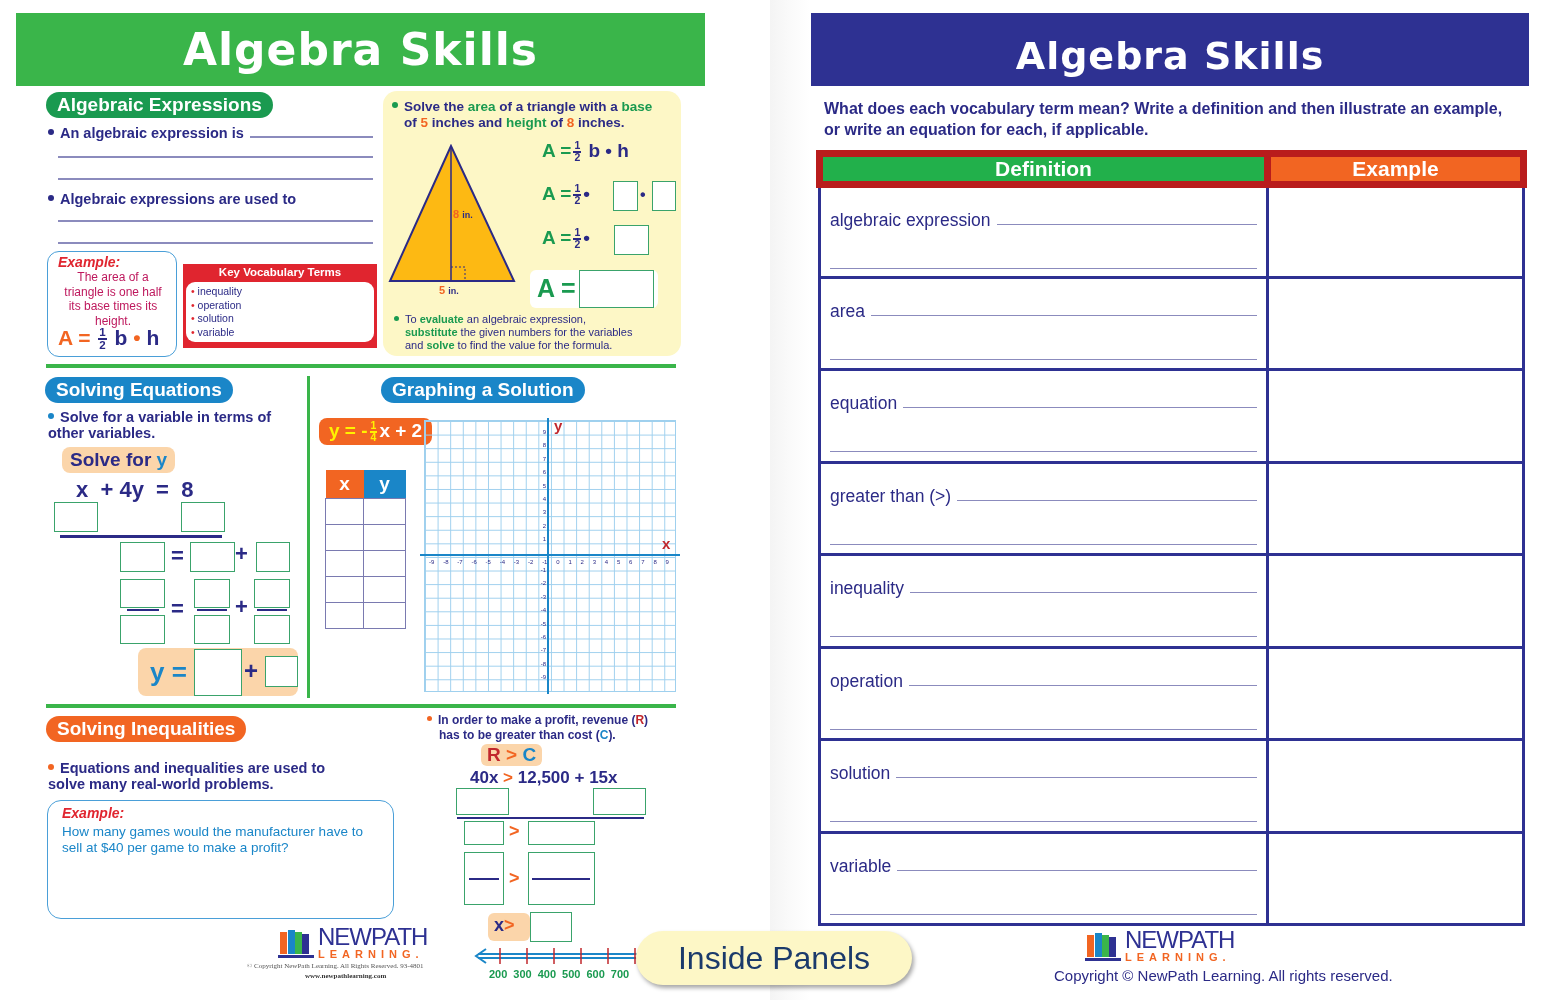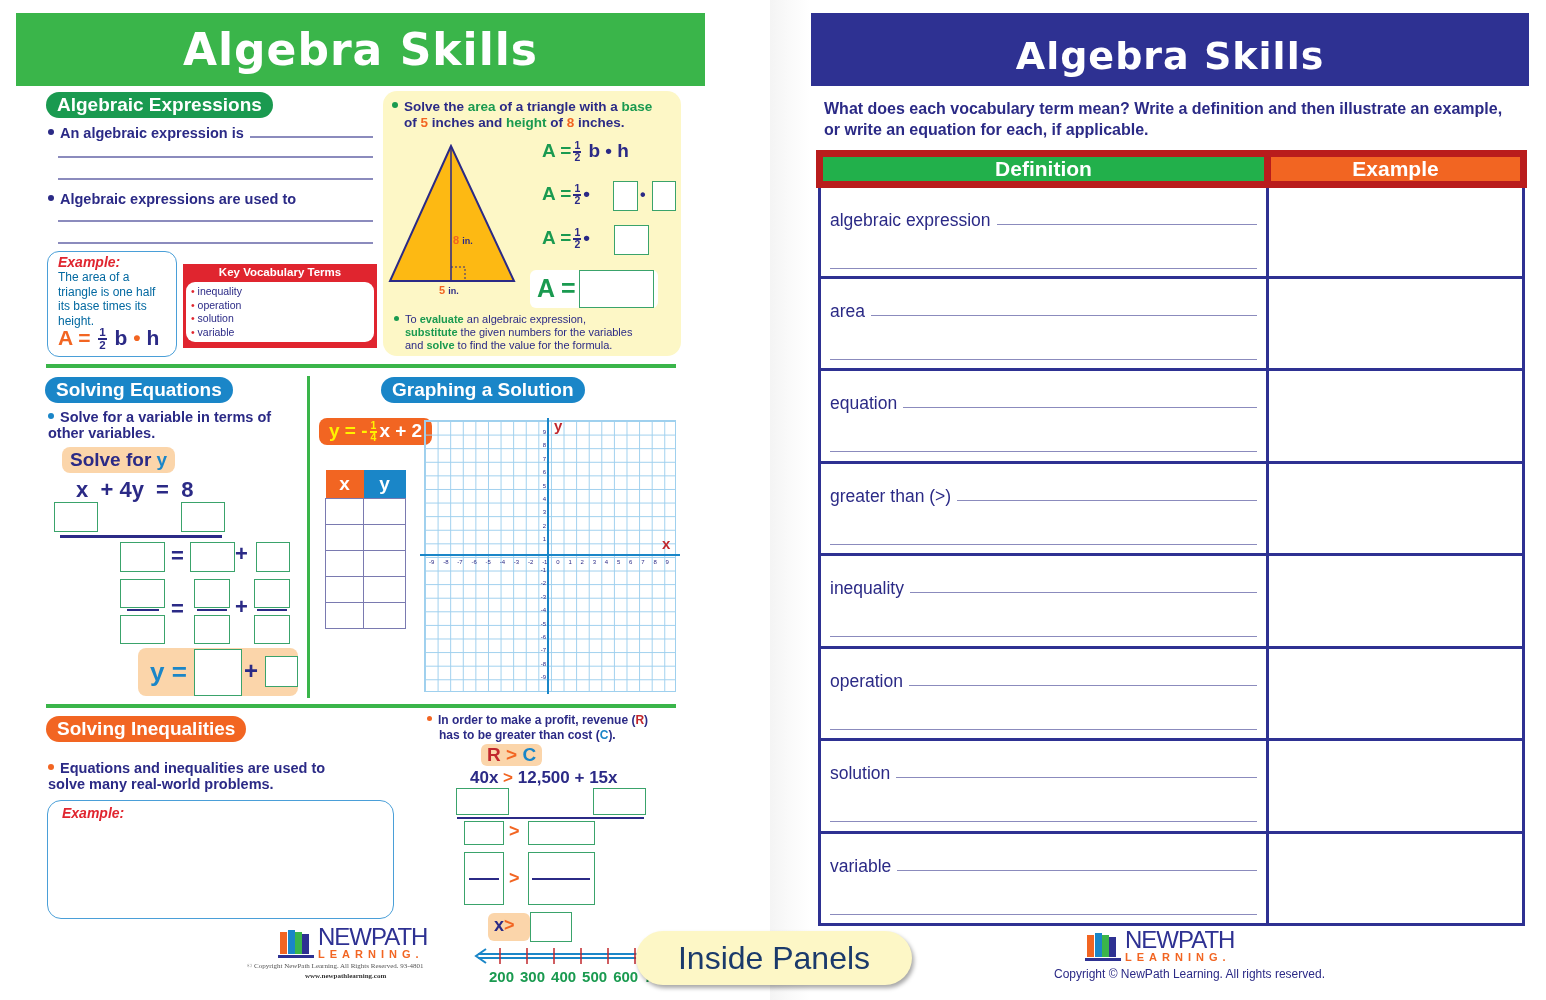--- a/index.html
+++ b/index.html
@@ -48,21 +48,21 @@
 <div class="bullet-text" style="left:48px; top:125px;"><span class="dot" style="background:#2b2a86"></span><span>An algebraic expression is</span></div>
 <div class="rule" style="left:250px; top:136px; width:123px;"></div>
 <div class="rule" style="left:58px; top:156px; width:315px;"></div>
 <div class="rule" style="left:58px; top:178px; width:315px;"></div>
 <div class="bullet-text" style="left:48px; top:191px;"><span class="dot" style="background:#2b2a86"></span><span>Algebraic expressions are used to</span></div>
 <div class="rule" style="left:58px; top:220px; width:315px;"></div>
 <div class="rule" style="left:58px; top:242px; width:315px;"></div>
 
 <div class="abs" style="left:47px; top:251px; width:130px; height:106px; border:1.5px solid #4a9fd8; border-radius:12px; padding:2px 10px;">
   <div style="color:#e0252f; font-weight:bold; font-style:italic; font-size:14px;">Example:</div>
-  <div style="color:#0369a1; font-size:12px; line-height:14.5px; width:110px;">The area of a triangle is one half its base times its height.</div>
+  <div style="color:#be185d; font-size:12px; line-height:14.5px; width:110px;text-align:center;">The area of a triangle is one half its base times its height.</div>
   <div style="font-weight:bold; font-size:21px; margin-top:-2px;">
     <span style="color:#f26522">A =</span>
     <span class="frac" style="color:#2b2a86">
         <span class="n">1</span>
         <span>2</span>
       </span>
     <span style="color:#2b2a86">b</span>
     <span style="color:#f26522">•</span>
     <span style="color:#2b2a86">h</span>
   </div>
@@ -83,21 +83,21 @@
 <div class="abs" style="left:383px; top:91px; width:298px; height:265px; background:#fdf7c6; border-radius:14px;"></div>
 <div class="bullet-text" style="left:392px; top:99px; font-size:13.5px;">
   <span class="dot" style="background:#1a9a50"></span><span>Solve the </span><span style="color:#1a9a50">area</span><span> of a triangle with a </span><span style="color:#1a9a50">base</span><br>
   <span style="margin-left:12px">of </span><span style="color:#f26522">5</span><span> inches and </span><span style="color:#1a9a50">height</span><span> of </span><span style="color:#f26522">8</span><span> inches.</span>
 </div>
 <svg class="abs" style="left:388px; top:144px;" width="130" height="140">
   <polygon points="63,2 2,137 126,137" fill="#fdb913" stroke="#2b2a86" stroke-width="2"></polygon>
   <line x1="63" y1="2" x2="63" y2="137" stroke="#2b2a86" stroke-width="1.5"></line>
   <polyline points="63,123 77,123 77,137" fill="none" stroke="#2b2a86" stroke-width="1" stroke-dasharray="2,2"></polyline>
 </svg>
-<div class="abs" style="left:453px; top:208px; font-size:11px; font-weight:bold;margin-top:26px;"><span style="color:#f26522">8</span> <span style="color:#2b2a86; font-size:9px">in.</span></div>
+<div class="abs" style="left:453px; top:208px; font-size:11px; font-weight:bold;"><span style="color:#f26522">8</span> <span style="color:#2b2a86; font-size:9px">in.</span></div>
 <div class="abs" style="left:439px; top:284px; font-size:11px; font-weight:bold;"><span style="color:#f26522">5</span> <span style="color:#2b2a86; font-size:9px">in.</span></div>
 
 <div class="abs big" style="left:542px; top:140px; font-size:19px;"><span style="color:#1a9a50">A =</span><span class="frac">
       <span class="n">1</span>
       <span>2</span>
     </span> <span>b • h</span></div>
 <div class="abs big" style="left:542px; top:183px; font-size:19px;"><span style="color:#1a9a50">A =</span><span class="frac">
       <span class="n">1</span>
       <span>2</span>
     </span><span>•</span></div>
@@ -234,20 +234,21 @@
     <span>-8</span>
     <span>-9</span>
 </div>
 
 <div class="sepline" style="left:46px; top:704px; width:630px; height:4px;"></div>
 
 <div class="pill" style="left:46px; top:716px; background:#f26522;">Solving Inequalities</div>
 <div class="bullet-text" style="left:48px; top:760px; width:280px;"><span class="dot" style="background:#f26522"></span><span>Equations and inequalities are used to solve many real-world problems.</span></div>
 <div class="abs" style="left:47px; top:800px; width:347px; height:119px; border:1.5px solid #4a9fd8; border-radius:14px; padding:4px 14px;">
   <div style="color:#e0252f; font-weight:bold; font-style:italic; font-size:14px; margin-bottom:3px;">Example:</div>
+  <div style="color:#1a86c8; font-size:13.5px; line-height:16px;">How many games would the manufacturer have to sell at $40 per game to make a profit?</div>
 </div>
 
 <div class="abs" style="left:427px; top:713px; font-size:12px; font-weight:bold; color:#2b2a86; line-height:15px;">
   <span class="dot" style="background:#f26522; width:5px; height:5px;"></span><span>In order to make a profit, revenue (</span><span style="color:#c1272d">R</span><span>)</span><br>
   <span style="margin-left:12px">has to be greater than cost (</span><span style="color:#1a86c8">C</span><span>).</span>
 </div>
 <div class="abs" style="left:481px; top:744px; background:#fbd5aa; border-radius:6px; padding:0 6px; font-size:19px; font-weight:bold;">
   <span style="color:#c1272d">R</span> <span style="color:#f26522">&gt;</span> <span style="color:#1a86c8">C</span>
 </div>
 <div class="abs big" style="left:470px; top:768px; font-size:17px;">
@@ -274,21 +275,21 @@
   <line x1="6" y1="13" x2="180" y2="13" stroke="#1a86c8" stroke-width="2"></line>
   <g stroke="#c1272d" stroke-width="1.5">
     <line x1="28" y1="3" x2="28" y2="19"></line>
       <line x1="55" y1="3" x2="55" y2="19"></line>
       <line x1="82" y1="3" x2="82" y2="19"></line>
     <line x1="109" y1="3" x2="109" y2="19"></line>
       <line x1="136" y1="3" x2="136" y2="19"></line>
       <line x1="163" y1="3" x2="163" y2="19"></line>
   </g>
 </svg>
-<div class="abs" style="left:489px; top:968px; display:flex; gap:6px; font-size:15px; font-weight:bold; color:#1a9a50;">
+<div class="abs" style="left:489px; top:968px; display:flex; gap:6px; font-size:11px; font-weight:bold; color:#1a9a50;">
   <span>200</span>
     <span>300</span>
     <span>400</span>
     <span>500</span>
     <span>600</span>
     <span>700</span>
 </div>
 
 <div class="logo" style="left:278px; top:925px;">
   <div class="logo-icon">
@@ -406,17 +407,17 @@
       <span style="left:10px; height:24px; background:#1a86c8;"></span>
       <span style="left:17px; height:22px; background:#3ab54a;"></span>
       <span style="left:24px; height:20px; background:#2e3192;"></span>
     <span style="left:0; bottom:0; width:36px; height:3px; background:#2e3192;"></span>
   </div>
   <div class="logo-text">
       <div class="logo-np">NEWPATH</div>
       <div class="logo-l">LEARNING.</div>
     </div>
 </div>
-<div class="abs" style="left:1054px; top:967px; font-size:12px; color:#2b2a86;">Copyright © NewPath Learning.  All rights reserved.</div>
+<div class="abs" style="left:1054px; top:967px; font-size:15px; color:#2b2a86;">Copyright © NewPath Learning.  All rights reserved.</div>
 
 <div class="abs" style="left:636px; top:931px; width:276px; height:54px; background:#fdf7c6; border-radius:27px; box-shadow:2px 3px 4px rgba(0,0,0,0.35); display:flex; align-items:center; justify-content:center;">
   <span style="font-size:32px; color:#1b3a6b;">Inside Panels</span>
 </div>
 
 </body></html>

